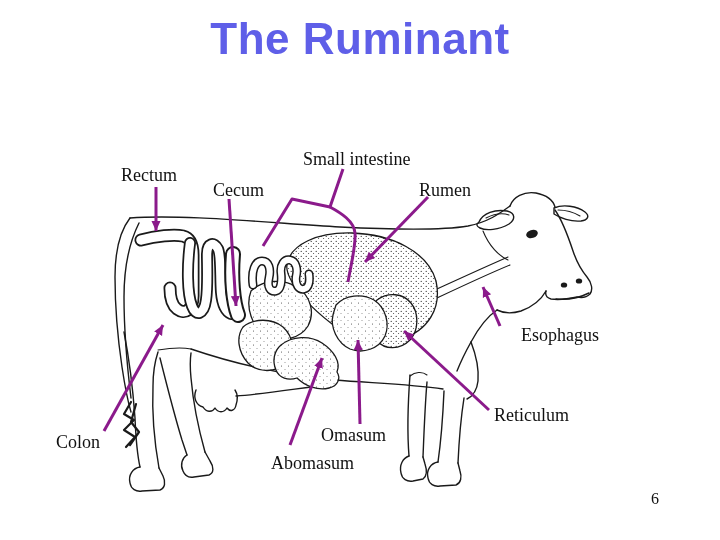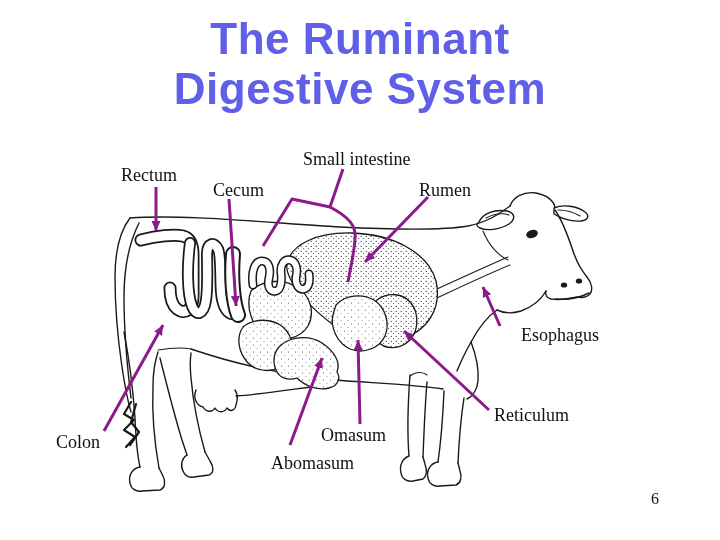--- a/index.html
+++ b/index.html
@@ -34,21 +34,21 @@
     position:absolute;left:640px;top:490px;width:30px;text-align:center;
     font-family:"Liberation Serif", serif;font-size:16px;
     color:var(--label-color,#111111);
   }
 </style>
 </head>
 <body>
 
 <div class="slide" style="background: rgb(255, 255, 255);">
 
-  <h1 class="title"><span>The Ruminant</span><br><span>Digestive System</span></h1>
+  <h1 class="title"><span>The Ruminant</span><br></h1>
 
   <svg class="diagram-svg" viewBox="0 0 720 540">
     <defs>
       <marker id="ah" markerUnits="userSpaceOnUse" markerWidth="14" markerHeight="12" refX="10" refY="5" orient="auto">
         <path d="M0,0.5 L10,5 L0,9.5 Z"></path>
       </marker>
       <pattern id="stip" width="5" height="5" patternUnits="userSpaceOnUse">
         <rect width="5" height="5" fill="#ffffff"></rect>
         <circle cx="1.2" cy="1.4" r="0.55" fill="#2a2a2a"></circle>
         <circle cx="3.6" cy="3.4" r="0.5" fill="#2a2a2a"></circle>

